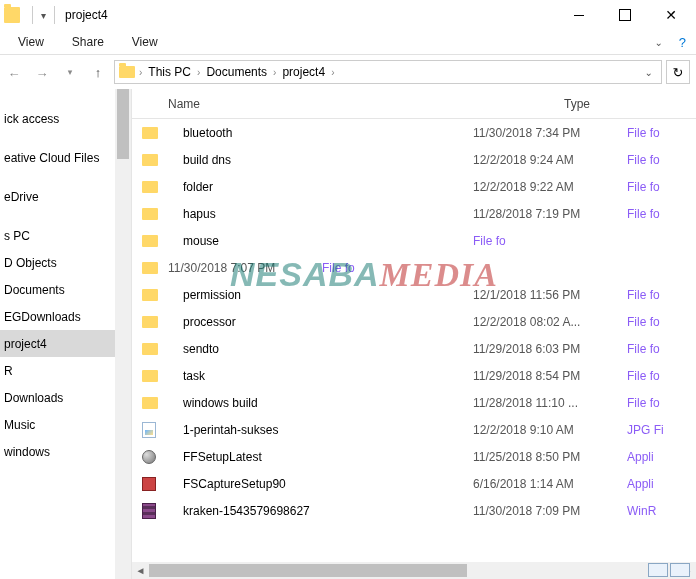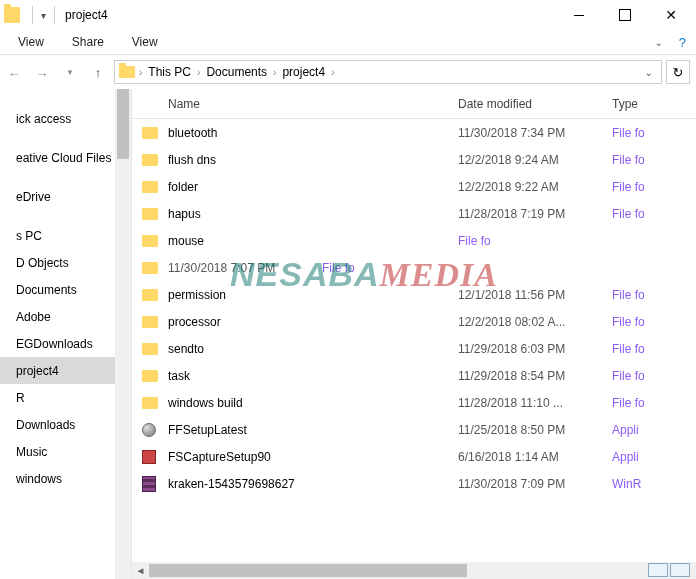--- a/index.html
+++ b/index.html
@@ -36,38 +36,38 @@
 .addrbox .dropdown { color: #555; padding: 0 4px; font-size: 10px; }
 .refresh { width: 24px; height: 24px; border: 1px solid #ccc; display:flex; align-items:center; justify-content:center; font-size: 13px; }
 .searchbox { width: 122px; height: 24px; border: 1px solid #ccc; display: flex; align-items: center; padding: 0 4px; color: #777; gap: 4px; }
 .searchbox .ph { flex:1; white-space: nowrap; overflow: hidden; text-overflow: ellipsis; }
 .searchbox .mag { color: #555; }
 
 
 .main { display: flex; height: calc(579px - 30px - 24px - 1px - 34px); }
 .navpane { width: 132px; border-right: 1px solid #e5e5e5; position: relative; overflow: hidden; }
 .navlist { padding-top: 16px; }
-.navitem { height: 27px; display: flex; align-items: center; padding-left: 16px; font-size: 12px; white-space: nowrap; }
+.navitem { height: 27px; display: flex; align-items: center; padding-left: 4px; font-size: 12px; white-space: nowrap; }
 .navitem.selected { background: #d9d9d9; }
 .navscroll { position: absolute; right: 0; top: 0; bottom: 0; width: 16px; background: #f0f0f0; }
 .navthumb { position: absolute; left: 2px; right: 2px; top: 0; height: 70px; background: #c0c0c0; }
 
 .filepane { flex: 1; position: relative; overflow: hidden; }
 .cols { display: flex; height: 30px; align-items: center; border-bottom: 1px solid #e5e5e5; color: #444; padding-left: 10px; }
 .col { overflow: hidden; white-space: nowrap; }
 .col.icon { width: 26px; }
 .col.name { width: 290px; }
 .col.date { width: 154px; }
-.col.type { flex: 1; }
+.col.type { flex: 1; text-align: center; }
 
 .rows { }
 .row { display: flex; height: 27px; align-items: center; padding-left: 10px; font-size: 12px; }
 .cell { overflow: hidden; white-space: nowrap; text-overflow: ellipsis; }
 .cell.icon { width: 26px; display:flex; align-items:center; }
-.cell.name { width: 290px; }
+.cell.name { width: 290px; margin-left: 15px; }
 .cell.date { width: 154px; color: #555; }
 .cell.type { flex: 1; color: #8b5cf6; }
 
 
 .ico-folder { width: 16px; height: 12px; background: #ffd868; border-radius: 1px; position: relative; }
 .ico-folder::before { content:""; position:absolute; top:-3px; left:0; width:7px; height:3px; background:#ffd868; border-radius:1px 1px 0 0; }
 .ico-jpg { width:14px; height:16px; background:#fff; border:1px solid #9bb7d4; position:relative; }
 .ico-jpg::after { content:""; position:absolute; bottom:2px; left:2px; right:2px; height:5px; background:linear-gradient(135deg,#6bb6ff,#ffe08a); }
 .ico-app { width:14px; height:14px; border-radius:50%; background: radial-gradient(circle at 30% 30%, #ddd, #777); border:1px solid #666; }
 .ico-app2 { width:14px; height:14px; background:#c44; border:1px solid #822; }
@@ -140,53 +140,51 @@
     <div class="navlist" id="navlist">
         <div class="navitem">ick access</div>
         <div style="height: 12px;"></div>
         <div class="navitem">eative Cloud Files</div>
         <div style="height: 12px;"></div>
         <div class="navitem">eDrive</div>
         <div style="height: 12px;"></div>
         <div class="navitem">s PC</div>
         <div class="navitem">D Objects</div>
         <div class="navitem">Documents</div>
-        <div class="navitem">Adobe</div>
         <div class="navitem">EGDownloads</div>
         <div class="navitem selected">project4</div>
         <div class="navitem">R</div>
         <div class="navitem">Downloads</div>
         <div class="navitem">Music</div>
         <div class="navitem">windows</div>
       </div>
     <div class="navscroll">
         <div class="navthumb"></div>
       </div>
   </div>
   <div class="filepane">
     <div class="cols">
       <div class="col icon"></div>
       <div class="col name">Name</div>
-      <div class="col date">Date modified</div>
       <div class="col type">Type</div>
     </div>
     <div class="rows" id="rows">
         <div class="row">
           <div class="cell icon">
             <div class="ico-folder"></div>
           </div>
           <div class="cell name">bluetooth</div>
           <div class="cell date">11/30/2018 7:34 PM</div>
           <div class="cell type">File fo</div>
         </div>
         <div class="row">
           <div class="cell icon">
             <div class="ico-folder"></div>
           </div>
-          <div class="cell name">flush dns</div>
+          <div class="cell name">build dns</div>
           <div class="cell date">12/2/2018 9:24 AM</div>
           <div class="cell type">File fo</div>
         </div>
         <div class="row">
           <div class="cell icon">
             <div class="ico-folder"></div>
           </div>
           <div class="cell name">folder</div>
           <div class="cell date">12/2/2018 9:22 AM</div>
           <div class="cell type">File fo</div>
@@ -245,20 +243,28 @@
           <div class="cell date">11/29/2018 8:54 PM</div>
           <div class="cell type">File fo</div>
         </div>
         <div class="row">
           <div class="cell icon">
             <div class="ico-folder"></div>
           </div>
           <div class="cell name">windows build</div>
           <div class="cell date">11/28/2018 11:10 ...</div>
           <div class="cell type">File fo</div>
+        </div>
+        <div class="row">
+          <div class="cell icon">
+            <div class="ico-jpg"></div>
+          </div>
+          <div class="cell name">1-perintah-sukses</div>
+          <div class="cell date">12/2/2018 9:10 AM</div>
+          <div class="cell type">JPG Fi</div>
         </div>
         <div class="row">
           <div class="cell icon">
             <div class="ico-app"></div>
           </div>
           <div class="cell name">FFSetupLatest</div>
           <div class="cell date">11/25/2018 8:50 PM</div>
           <div class="cell type">Appli</div>
         </div>
         <div class="row">

